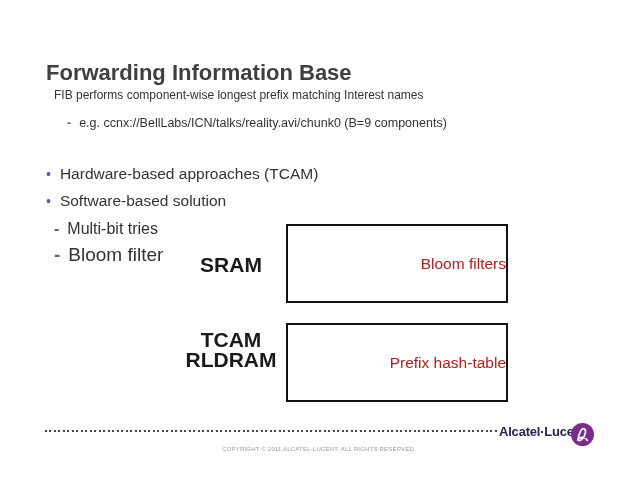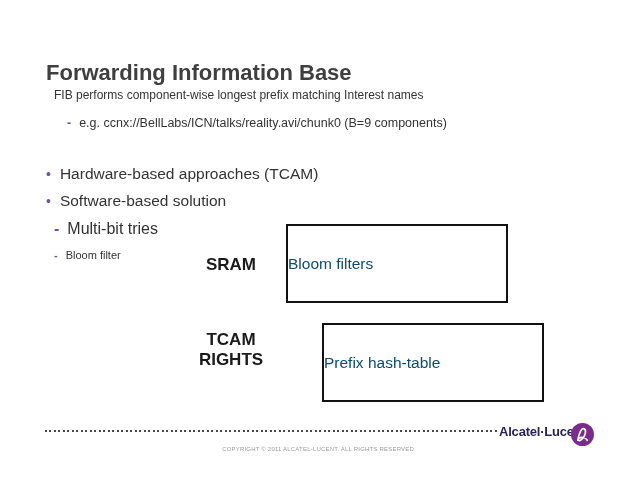--- a/index.html
+++ b/index.html
@@ -14,34 +14,34 @@
   }
   .intro{left:46px;top:86px;font-size:12px;color:#333;line-height:19px;margin-left:8px;}
   .subline{font-size:12.5px;color:#333;line-height:16px;}
   .example{left:67px;top:115px;}
   .dash{color:#7152a0;font-weight:bold;margin-right:8px;}
   .bullet{font-size:15.5px;color:#333;line-height:19px;}
   .bullet .dot{color:#7152a0;margin-right:9px;font-size:14px;}
   .b1{left:46px;top:164px;}
   .b2{left:46px;top:191px;}
   .sub2{left:54px;top:221px;font-size:16px;}
-  .sub3{left:54px;top:247px;font-size:11px;}
+  .sub3{left:54px;top:247px;font-size:19px;}
   .memlabel{
     width:110px;text-align:center;font-weight:bold;color:#1a1a1a;
-    font-size:17px;line-height:20px;
+    font-size:21px;line-height:20px;
   }
   .lab-sram{left:176px;top:255px;}
   .lab-dram{left:176px;top:330px;}
   .diag-box{
     width:218px;height:75px;border:2px solid #111;background:#fff;
-    display:flex;align-items:center;justify-content:flex-start;
-    font-size:15.5px;color:#0c4a6e;
+    display:flex;align-items:center;justify-content:flex-end;
+    font-size:15.5px;color:#b91c1c;
   }
   .box-bloom{left:286px;top:224px;}
-  .box-prefix{left:286px;top:323px;margin-left:36px;}
+  .box-prefix{left:286px;top:323px;}
   .dotline{
     left:45px;top:430px;width:452px;height:2.2px;
     background-image:repeating-linear-gradient(90deg,#45455a 0 1.8px,transparent 1.8px 4.5px);
   }
   .brand{
     left:499px;top:424px;font-size:13px;font-weight:bold;color:#2b2255;
     letter-spacing:-0.2px;line-height:16px;
   }
   .logo{left:571px;top:423px;width:23px;height:23px;}
   .copyright{
@@ -79,21 +79,21 @@
   </div>
 
   <div class="abs memlabel lab-sram">SRAM</div>
 
   <div class="abs diag-box box-bloom">
     <span>Bloom filters</span>
   </div>
 
   <div class="abs memlabel lab-dram">
     <div>TCAM</div>
-    <div>RIGHTS</div>
+    <div>RLDRAM</div>
   </div>
 
   <div class="abs diag-box box-prefix">
     <span>Prefix hash-table</span>
   </div>
 
   <div class="abs dotline"></div>
 
   <div class="abs brand">Alcatel·Lucent</div>
 

